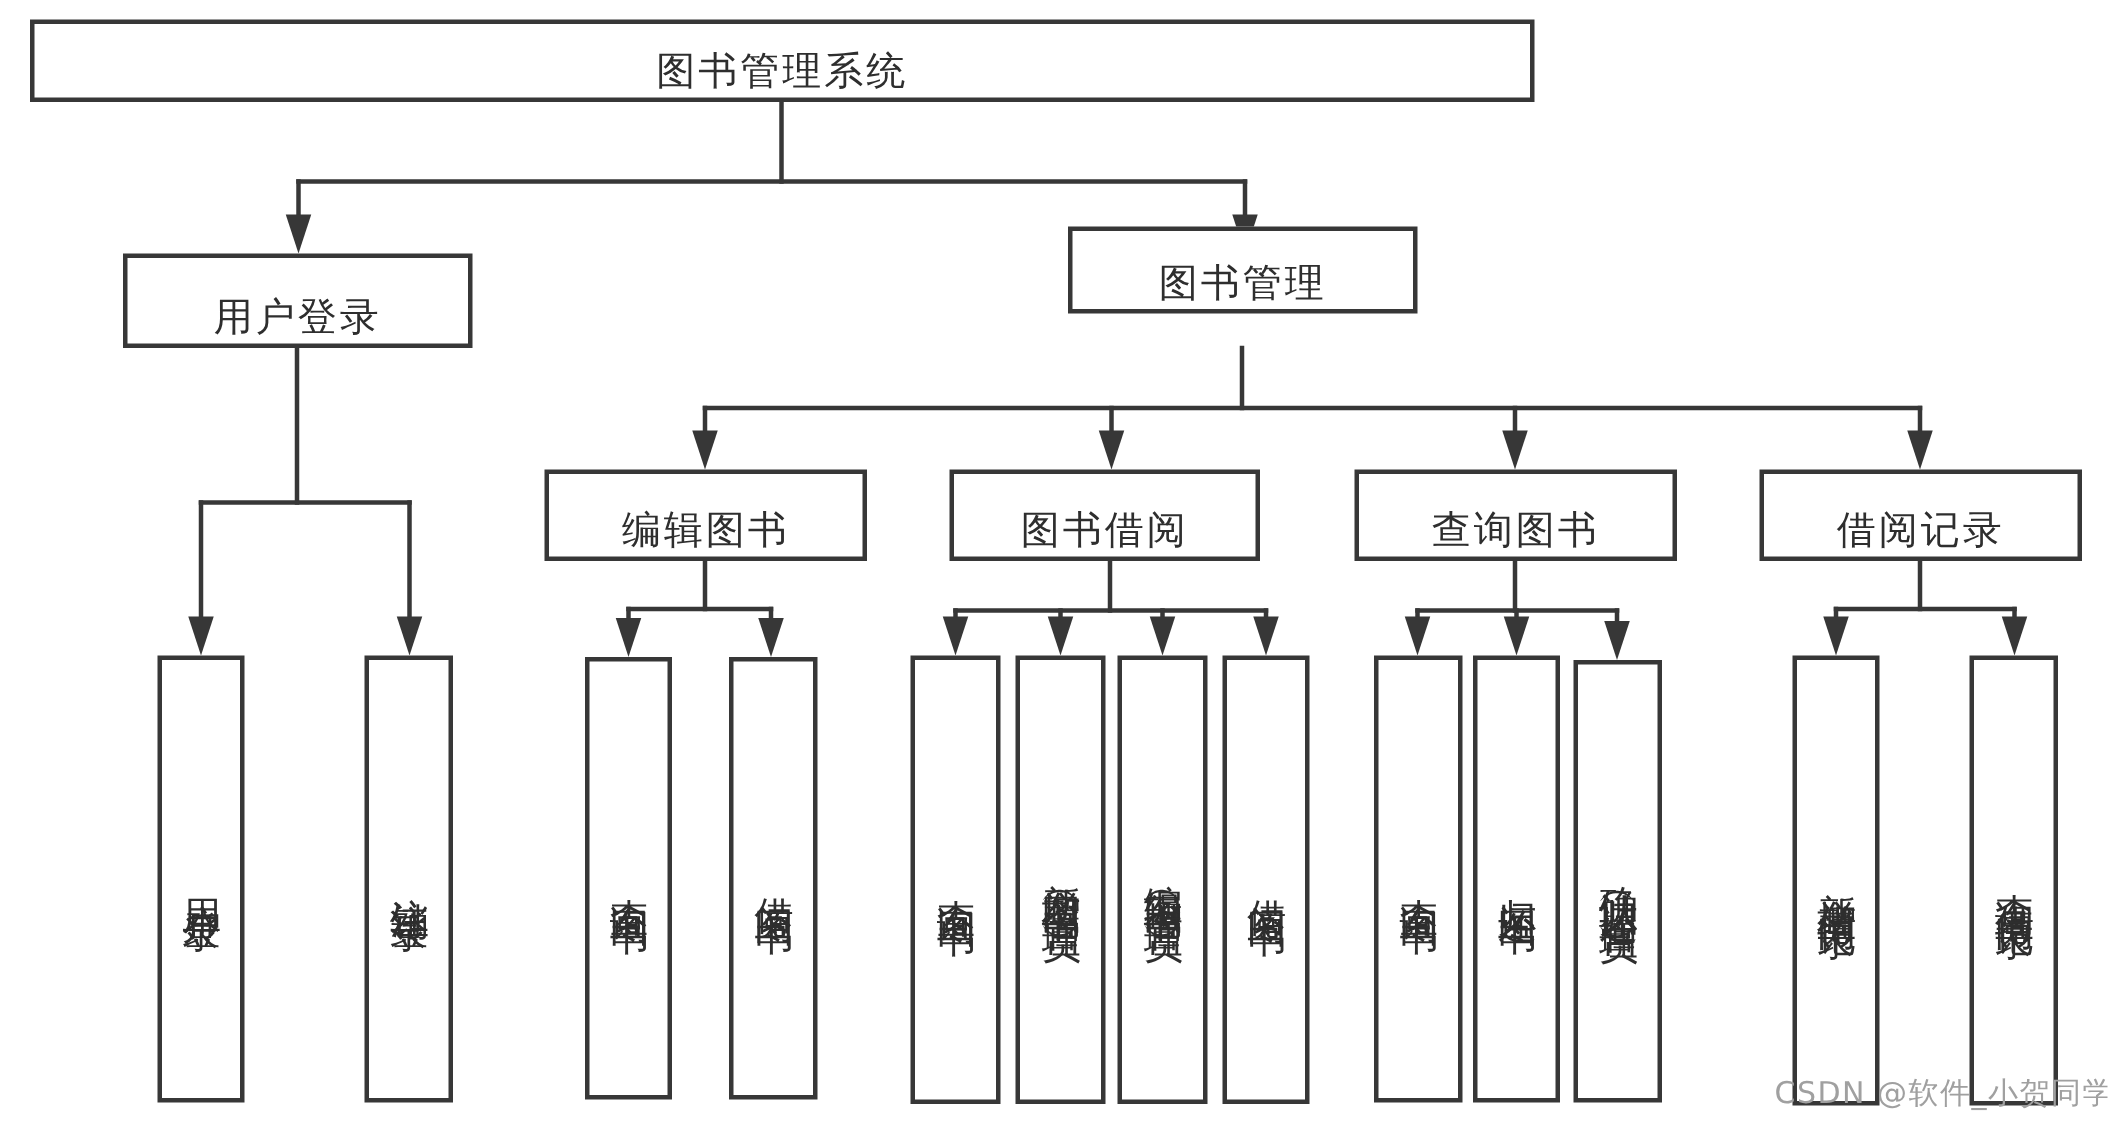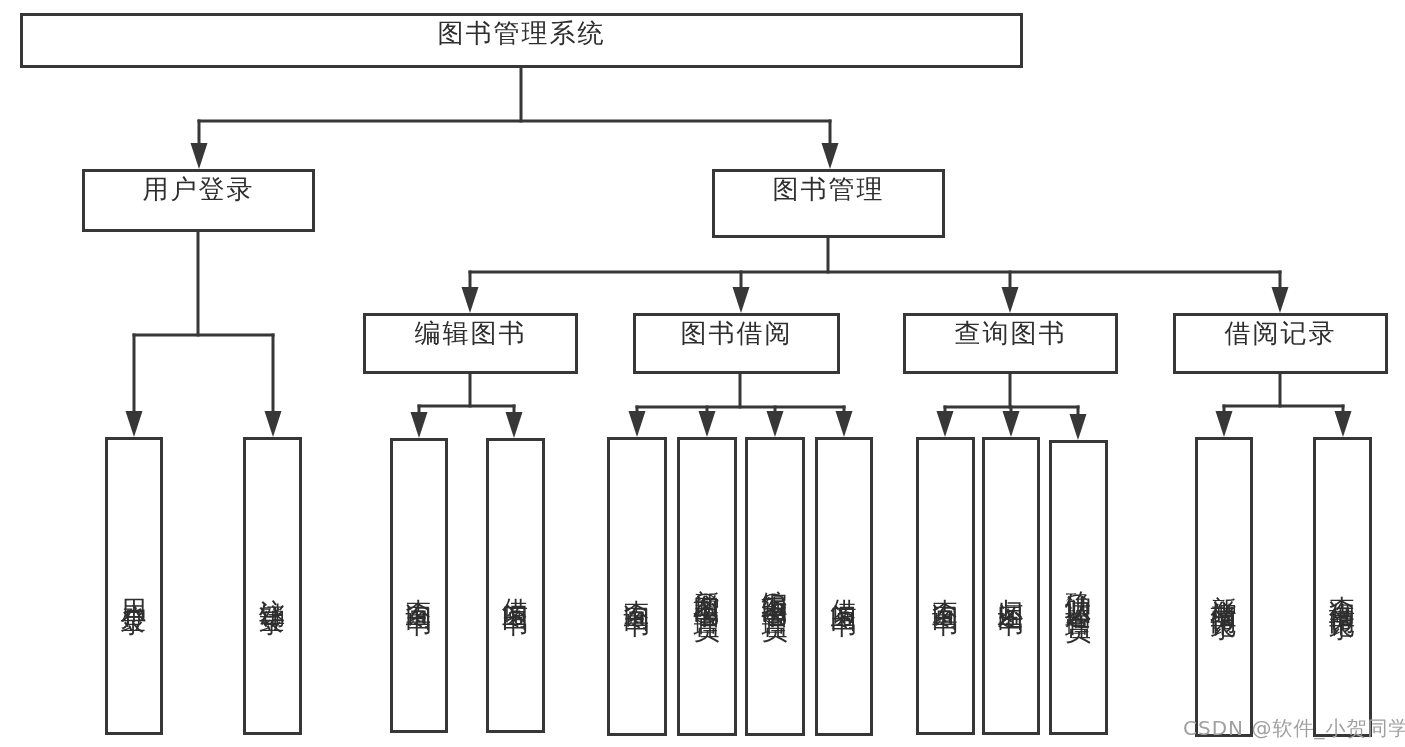--- a/index.html
+++ b/index.html
@@ -11,21 +11,21 @@
   html,body{margin:0;padding:0;}
   body{
     width:1405px;height:747px;position:relative;overflow:hidden;
     background:var(--bg);
     font-family:"DejaVu Sans","Liberation Sans",sans-serif;
   }
   #connectors{position:absolute;left:0;top:0;z-index:0;}
   .hbox{
     position:absolute;box-sizing:border-box;z-index:2;
     border:3px solid var(--line);background:#fff;
-    display:flex;align-items:flex-start;justify-content:center;
+    display:flex;align-items:flex-end;justify-content:center;
   }
   .hbox span{
     font-size:26px;letter-spacing:2px;color:var(--text);white-space:nowrap;
   }
   .vbox{
     position:absolute;box-sizing:border-box;z-index:2;
     border:3px solid var(--line);background:#fff;
     display:flex;align-items:center;justify-content:center;
   }
   .vbox span{
@@ -96,21 +96,21 @@
     <polygon points="1334.5,411 1351.5,411 1343,437" fill="#373737"></polygon>
   </svg>
 
 <div class="hbox" style="left:20px;top:13px;width:1003px;height:55px">
   <span>图书管理系统</span>
 </div>
 
 <div class="hbox" style="left:82px;top:169px;width:233px;height:63px">
   <span>用户登录</span>
 </div>
-<div class="hbox" style="left:712px;top:169px;width:233px;height:69px">
+<div class="hbox" style="left:712px;top:151px;width:233px;height:58px">
   <span>图书管理</span>
 </div>
 
 <div class="hbox" style="left:363px;top:313px;width:215px;height:61px">
   <span>编辑图书</span>
 </div>
 <div class="hbox" style="left:633px;top:313px;width:207px;height:61px">
   <span>图书借阅</span>
 </div>
 <div class="hbox" style="left:903px;top:313px;width:215px;height:61px">

